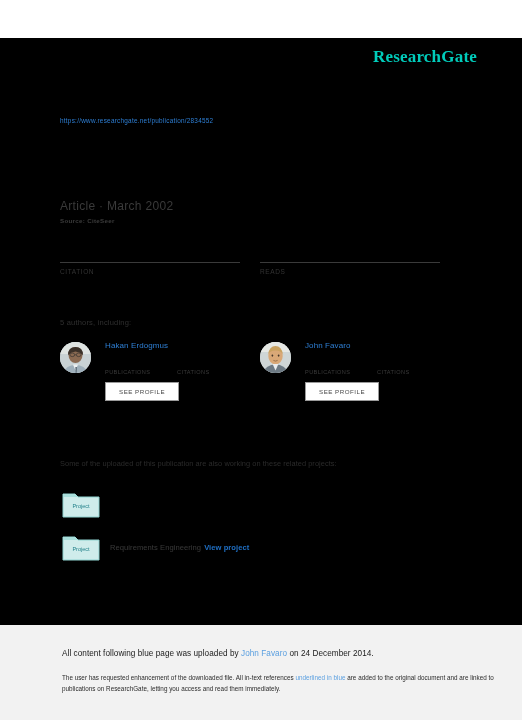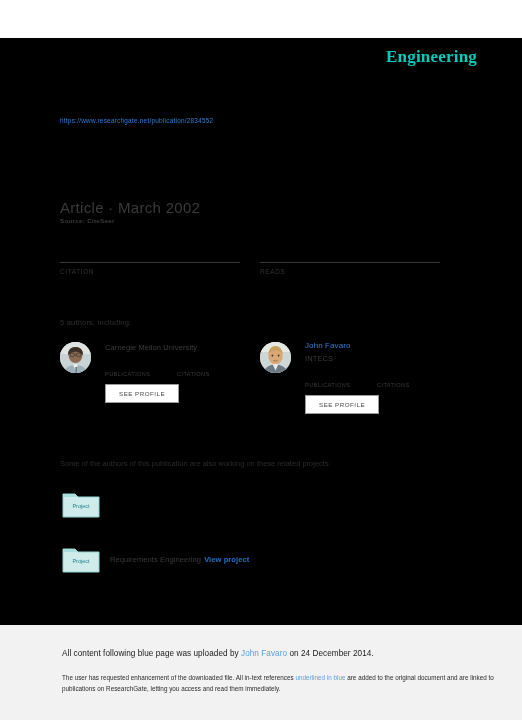--- a/index.html
+++ b/index.html
@@ -56,21 +56,21 @@
     color: #2e7fd4;
     letter-spacing: 0.25px;
     white-space: nowrap;
   }
 
   
   .article-line {
     position: absolute;
     left: 60px;
     top: 199px;
-    font-size: 15px;
+    font-size: 12px;
     color: #3a3a3a;
     letter-spacing: 0.3px;
     white-space: nowrap;
   }
   .source-line {
     position: absolute;
     left: 60px;
     top: 217px;
     font-size: 6.2px;
     font-weight: bold;
@@ -198,21 +198,21 @@
     letter-spacing: 0.05px;
   }
   .project-row {
     position: absolute;
     left: 62px;
     width: 420px;
     display: flex;
     align-items: center;
   }
   .project-row.p0 { top: 490px; }
-  .project-row.p1 { top: 545px; }
+  .project-row.p1 { top: 533px; }
   .folder {
     width: 38px;
     height: 29px;
     position: relative;
     flex: 0 0 auto;
   }
   .folder svg { display: block; }
   .project-text {
     margin-left: 10px;
     font-size: 7.6px;
@@ -262,21 +262,21 @@
     color: #5a9fe0;
   }
 </style>
 </head>
 <body>
 
 <div class="top-band"></div>
 
 <div class="page-dark"></div>
 
-<div class="brand">Engineering</div>
+<div class="brand">ResearchGate</div>
 
 <div class="pub-url">https://www.researchgate.net/publication/2834552</div>
 
 <div class="article-line">Article · March 2002</div>
 <div class="source-line">Source: CiteSeer</div>
 
 <div class="stats">
   <div class="stat-col">
     <div class="stat-number"></div>
     <div class="stat-rule"></div>
@@ -302,21 +302,21 @@
         <path d="M8 13 q7.5 -7 15 0 q0 -8 -7.5 -8 q-7.5 0 -7.5 8z" fill="#3b3129"></path>
         <ellipse cx="12.3" cy="12.8" rx="2.4" ry="1.8" fill="none" stroke="#4a4038" stroke-width="0.9"></ellipse>
         <ellipse cx="18.7" cy="12.8" rx="2.4" ry="1.8" fill="none" stroke="#4a4038" stroke-width="0.9"></ellipse>
         <path d="M14.7 12.8 h1.6" stroke="#4a4038" stroke-width="0.8"></path>
         <path d="M3 31 q3 -8 12.5 -8 q9.5 0 12.5 8 z" fill="#9fb0bb"></path>
         <path d="M13 22.5 l2.5 6 l2.5 -6 z" fill="#eef1f2"></path>
         <path d="M15.3 25 l0.4 6 l0.9 0 l0.4 -6 z" fill="#5e6d78"></path>
       </svg>
     </div>
     <div class="author-body">
-      <div class="author-affil">Carnegie Mellon University</div>
+      <div class="author-name">Hakan Erdogmus</div>
     </div>
     <div class="author-stats">
       <div class="astat">
         <div class="astat-num"></div>
         <div class="astat-label">PUBLICATIONS</div>
       </div>
       <div class="astat">
         <div class="astat-num"></div>
         <div class="astat-label">CITATIONS</div>
       </div>
@@ -333,38 +333,37 @@
         <path d="M7.8 13 q1.5 -9 7.7 -9 q6.2 0 7.7 9 q-1.5 -4.5 -7.7 -4.5 q-6.2 0 -7.7 4.5z" fill="#c9a15f"></path>
         <ellipse cx="12.4" cy="13.6" rx="0.9" ry="1.1" fill="#46372a"></ellipse>
         <ellipse cx="18.6" cy="13.6" rx="0.9" ry="1.1" fill="#46372a"></ellipse>
         <path d="M13.4 18.4 q2.1 1.4 4.2 0" stroke="#8d6743" stroke-width="0.8" fill="none"></path>
         <path d="M2.5 31 q3.5 -8.5 13 -8.5 q9.5 0 13 8.5 z" fill="#6d7a84"></path>
         <path d="M12.6 22 l2.9 6.5 l2.9 -6.5 z" fill="#e9ecee"></path>
       </svg>
     </div>
     <div class="author-body">
       <div class="author-name">John Favaro</div>
-      <div class="author-affil">INTECS</div>
     </div>
     <div class="author-stats">
       <div class="astat">
         <div class="astat-num"></div>
         <div class="astat-label">PUBLICATIONS</div>
       </div>
       <div class="astat">
         <div class="astat-num"></div>
         <div class="astat-label">CITATIONS</div>
       </div>
     </div>
     <div class="see-profile">SEE PROFILE</div>
   </div>
 
 </div>
 
-<div class="projects-head">Some of the authors of this publication are also working on these related projects:</div>
+<div class="projects-head">Some of the uploaded of this publication are also working on these related projects:</div>
 
 <div class="project-row p0">
   <div class="folder">
     <svg width="38" height="29" viewBox="0 0 38 29">
       <path d="M1 4 h12 l3 3 h21 v20 h-36 z" fill="#cfeceb" stroke="#8fd3d0" stroke-width="1"></path>
       <path d="M1 4 h12 l3 3 h-15 z" fill="#a8dedb"></path>
       <text x="19" y="18" font-family="Liberation Sans, sans-serif" font-size="5.5" fill="#1f7f88" text-anchor="middle">Project</text>
     </svg>
   </div>
 </div>

